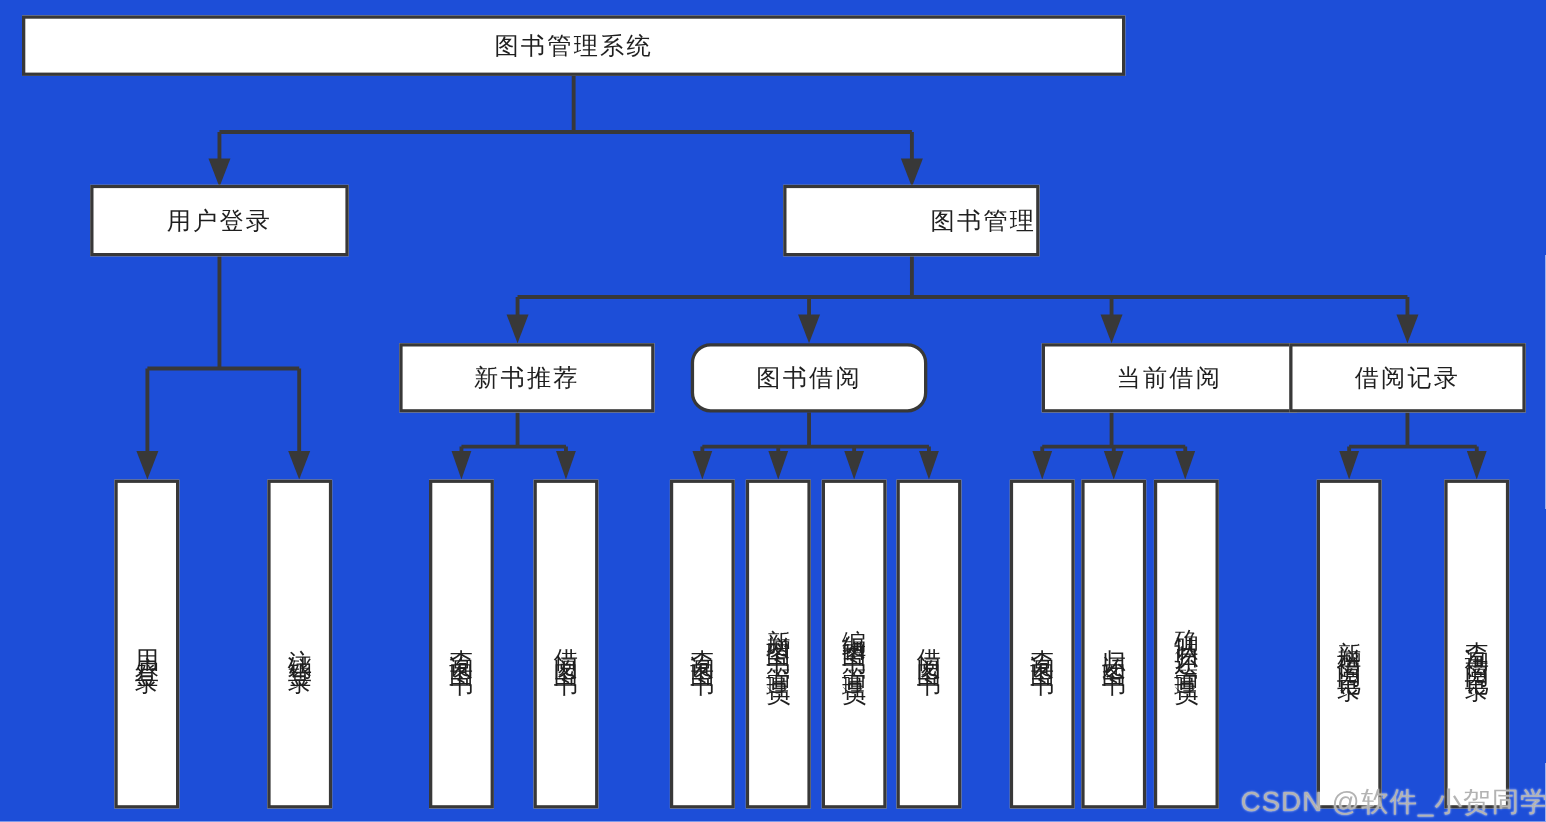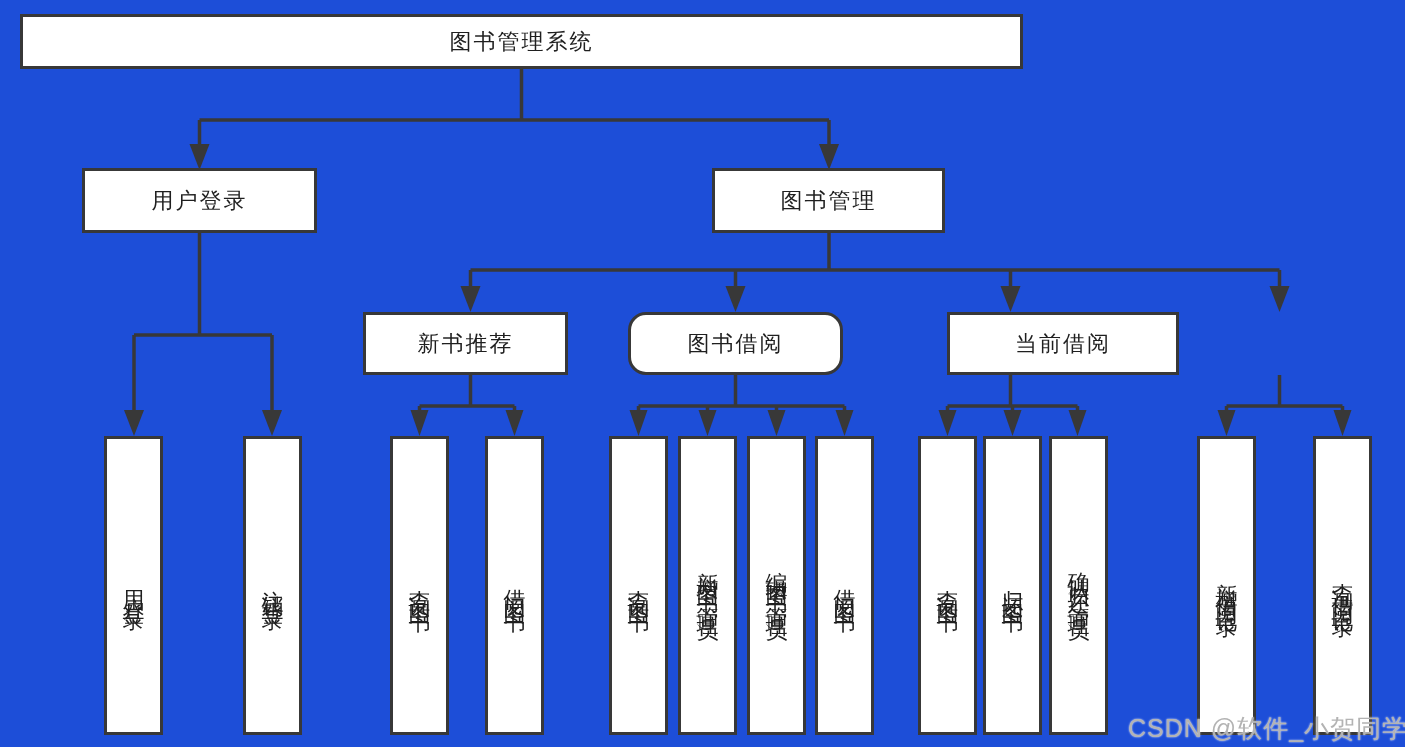--- a/index.html
+++ b/index.html
@@ -96,32 +96,35 @@
     </g>
   </svg>
 
   <div class="node" style="left:20px; top:14px; width:1003px; height:55px;">
     <span class="lbl">图书管理系统</span>
   </div>
 
   <div class="node" style="left:82px; top:168px; width:235px; height:65px;">
     <span class="lbl">用户登录</span>
   </div>
-  <div class="node" style="left:712px; top:168px; width:233px; height:65px;">
+  <div class="node" style="left:712px; top:168px; width:233px; height:65px;justify-content:flex-end;">
     <span class="lbl">图书管理</span>
   </div>
 
-  <div class="node" style="left:363px; top:312px; width:205px; height:63px;">
+  <div class="node" style="left:363px; top:312px; width:232px; height:63px;">
     <span class="lbl">新书推荐</span>
   </div>
   <div class="node" style="left:628px; top:312px; width:215px; height:63px;border-radius:18px;">
     <span class="lbl">图书借阅</span>
   </div>
   <div class="node" style="left:947px; top:312px; width:232px; height:63px;">
     <span class="lbl">当前借阅</span>
+  </div>
+  <div class="node" style="left:1172px; top:312px; width:215px; height:63px;">
+    <span class="lbl">借阅记录</span>
   </div>
 
   <div class="node leaf" style="left:104px; top:436px; width:59px; height:299px;">
     <span class="lbl">用户登录</span>
   </div>
   <div class="node leaf" style="left:243px; top:436px; width:59px; height:299px;">
     <span class="lbl">注销登录</span>
   </div>
   <div class="node leaf" style="left:390px; top:436px; width:59px; height:299px;">
     <span class="lbl">查询图书</span>

